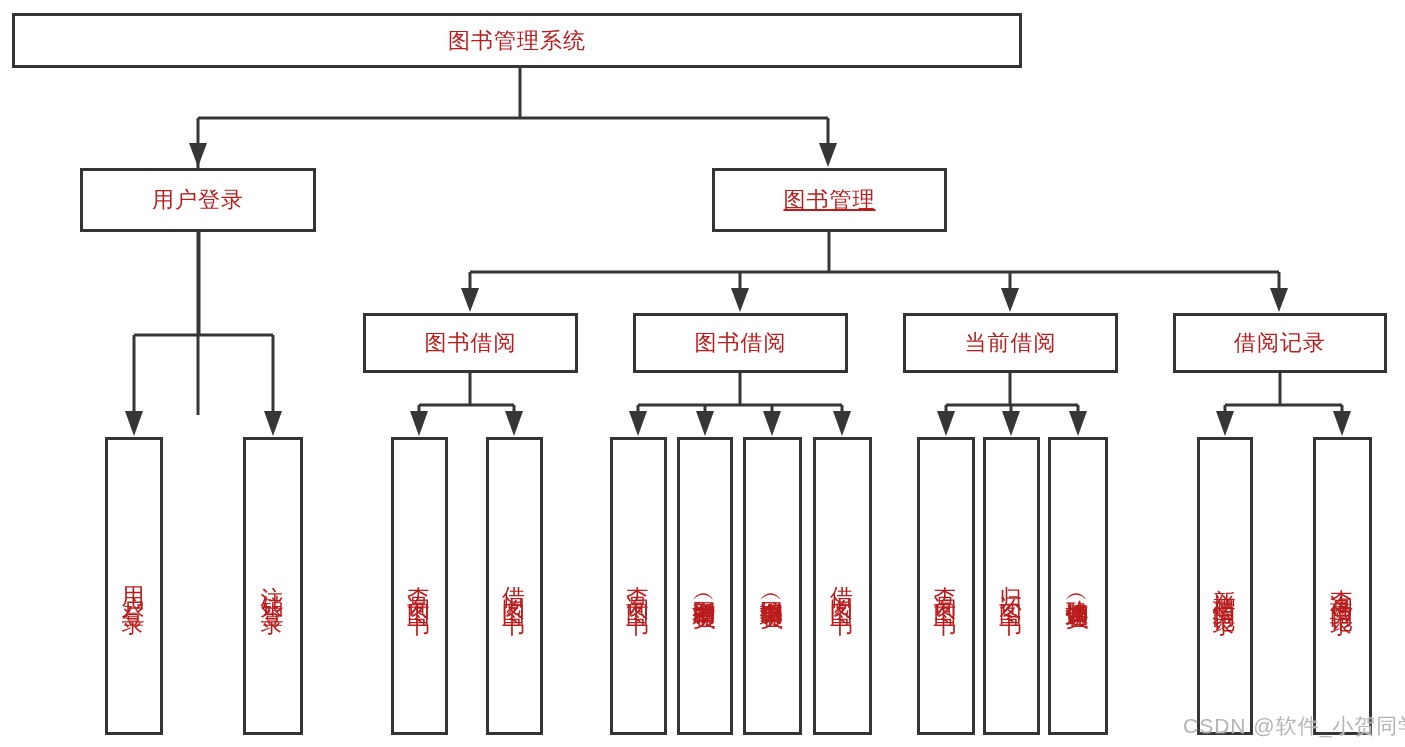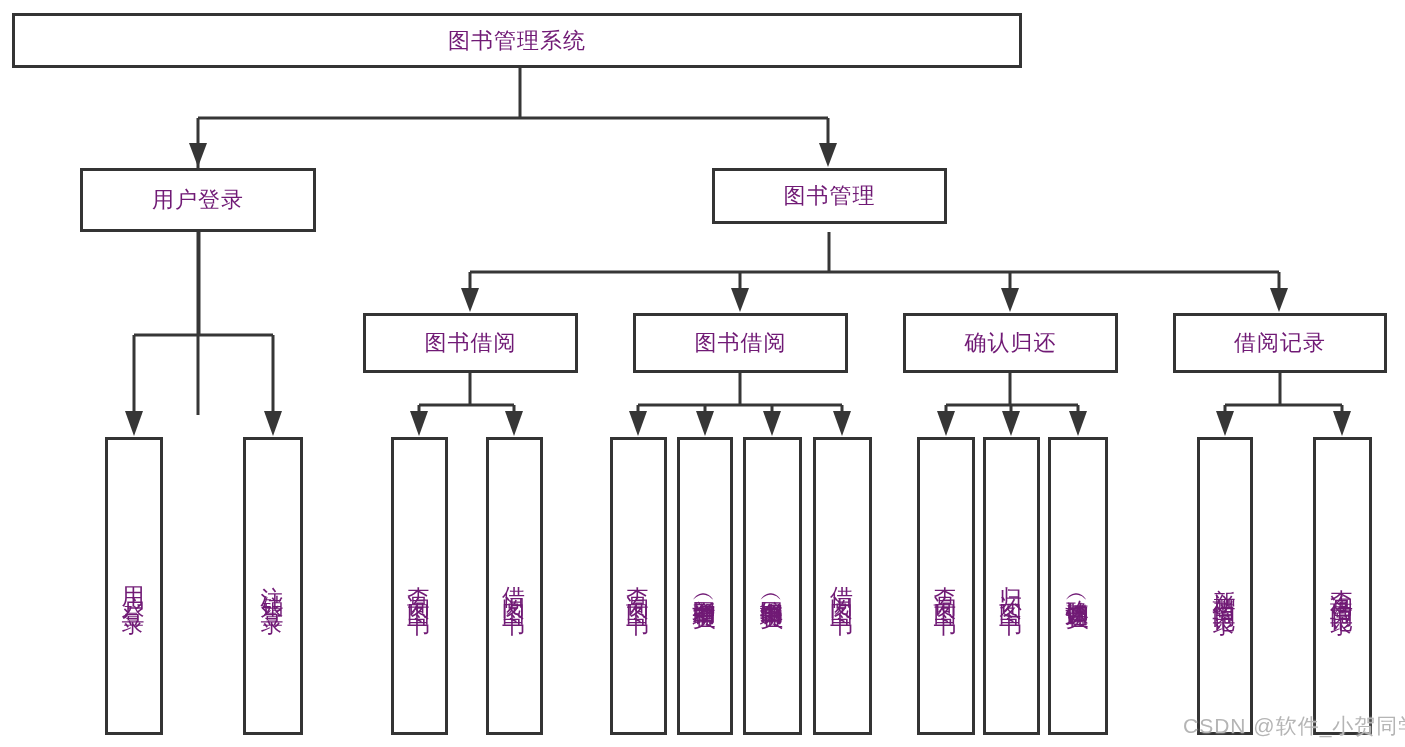--- a/index.html
+++ b/index.html
@@ -24,21 +24,21 @@
     pointer-events: none;
   }
   .box {
     position: absolute;
     box-sizing: border-box;
     border: 3px solid #343434;
     background: #ffffff;
     display: flex;
     align-items: center;
     justify-content: center;
-    color: #701a75;
+    color: #b91c1c;
     font-size: 22px;
     letter-spacing: 1px;
     text-align: center;
     white-space: nowrap;
   }
   .leaf {
     writing-mode: vertical-rl;
     text-orientation: mixed;
     font-size: 23px;
     letter-spacing: 9px;
@@ -103,25 +103,25 @@
       <polygon points="1002,411 1020,411 1011,436"></polygon>
       <polygon points="1069,411 1087,411 1078,436"></polygon>
       <polygon points="1216,411 1234,411 1225,436"></polygon>
       <polygon points="1333,411 1351,411 1342,436"></polygon>
     </g>
   </svg>
 
   <div class="box" style="left:12px; top:13px; width:1010px; height:55px;">图书管理系统</div>
 
   <div class="box" style="left:80px; top:168px; width:236px; height:64px;">用户登录</div>
-  <div class="box" style="left:712px; top:168px; width:235px; height:56px;">图书管理</div>
+  <div class="box" style="left:712px; top:168px; width:235px; height:64px;text-decoration:underline;">图书管理</div>
 
   <div class="box" style="left:363px; top:313px; width:215px; height:60px;">图书借阅</div>
   <div class="box" style="left:633px; top:313px; width:215px; height:60px;">图书借阅</div>
-  <div class="box" style="left:903px; top:313px; width:215px; height:60px;">确认归还</div>
+  <div class="box" style="left:903px; top:313px; width:215px; height:60px;">当前借阅</div>
   <div class="box" style="left:1173px; top:313px; width:214px; height:60px;">借阅记录</div>
 
   <div class="box leaf" style="left:105px; top:437px; width:58px; height:298px;">用户登录</div>
   <div class="box leaf" style="left:243px; top:437px; width:60px; height:298px;">注销登录</div>
 
   <div class="box leaf" style="left:391px; top:437px; width:57px; height:298px;">查询图书</div>
   <div class="box leaf" style="left:486px; top:437px; width:57px; height:298px;">借阅图书</div>
 
   <div class="box leaf" style="left:610px; top:437px; width:57px; height:298px;">查询图书</div>
   <div class="box leaf long" style="left:677px; top:437px; width:56px; height:298px;">新增图书（管理员）</div>

